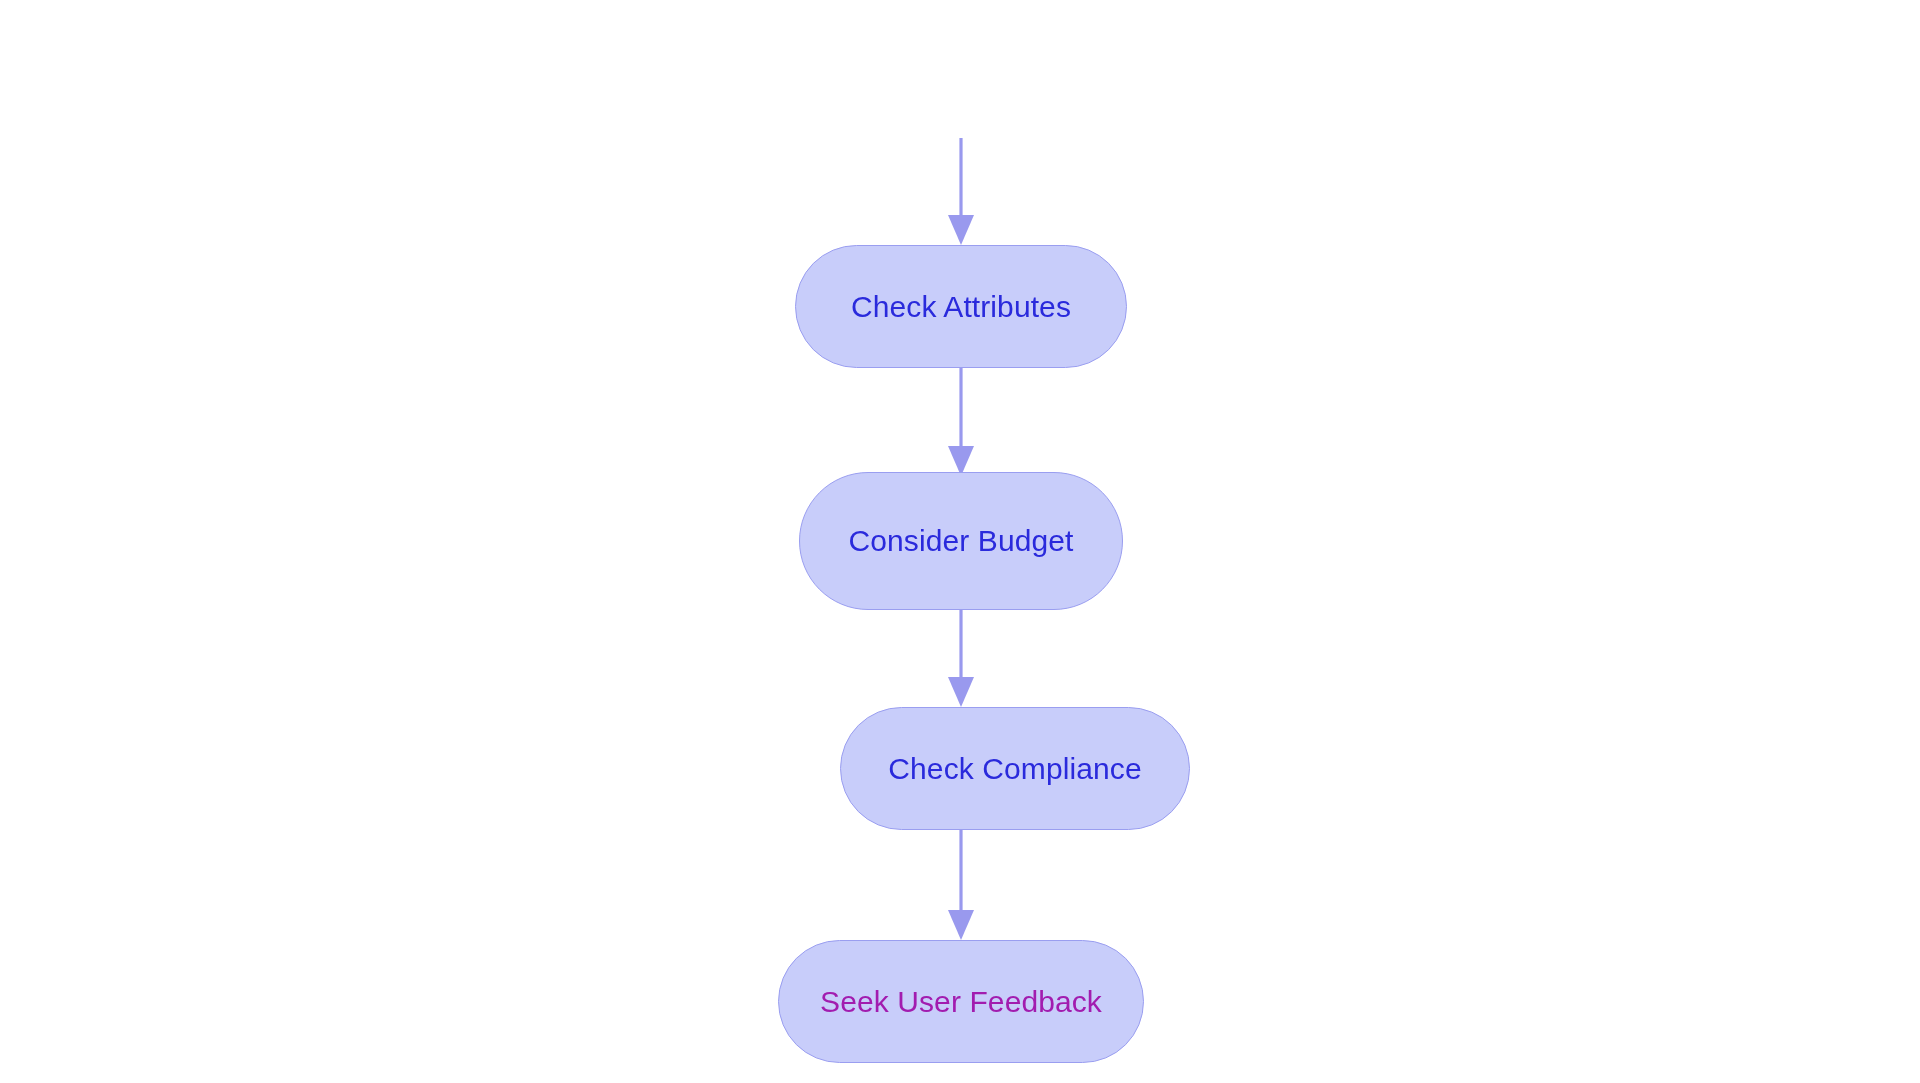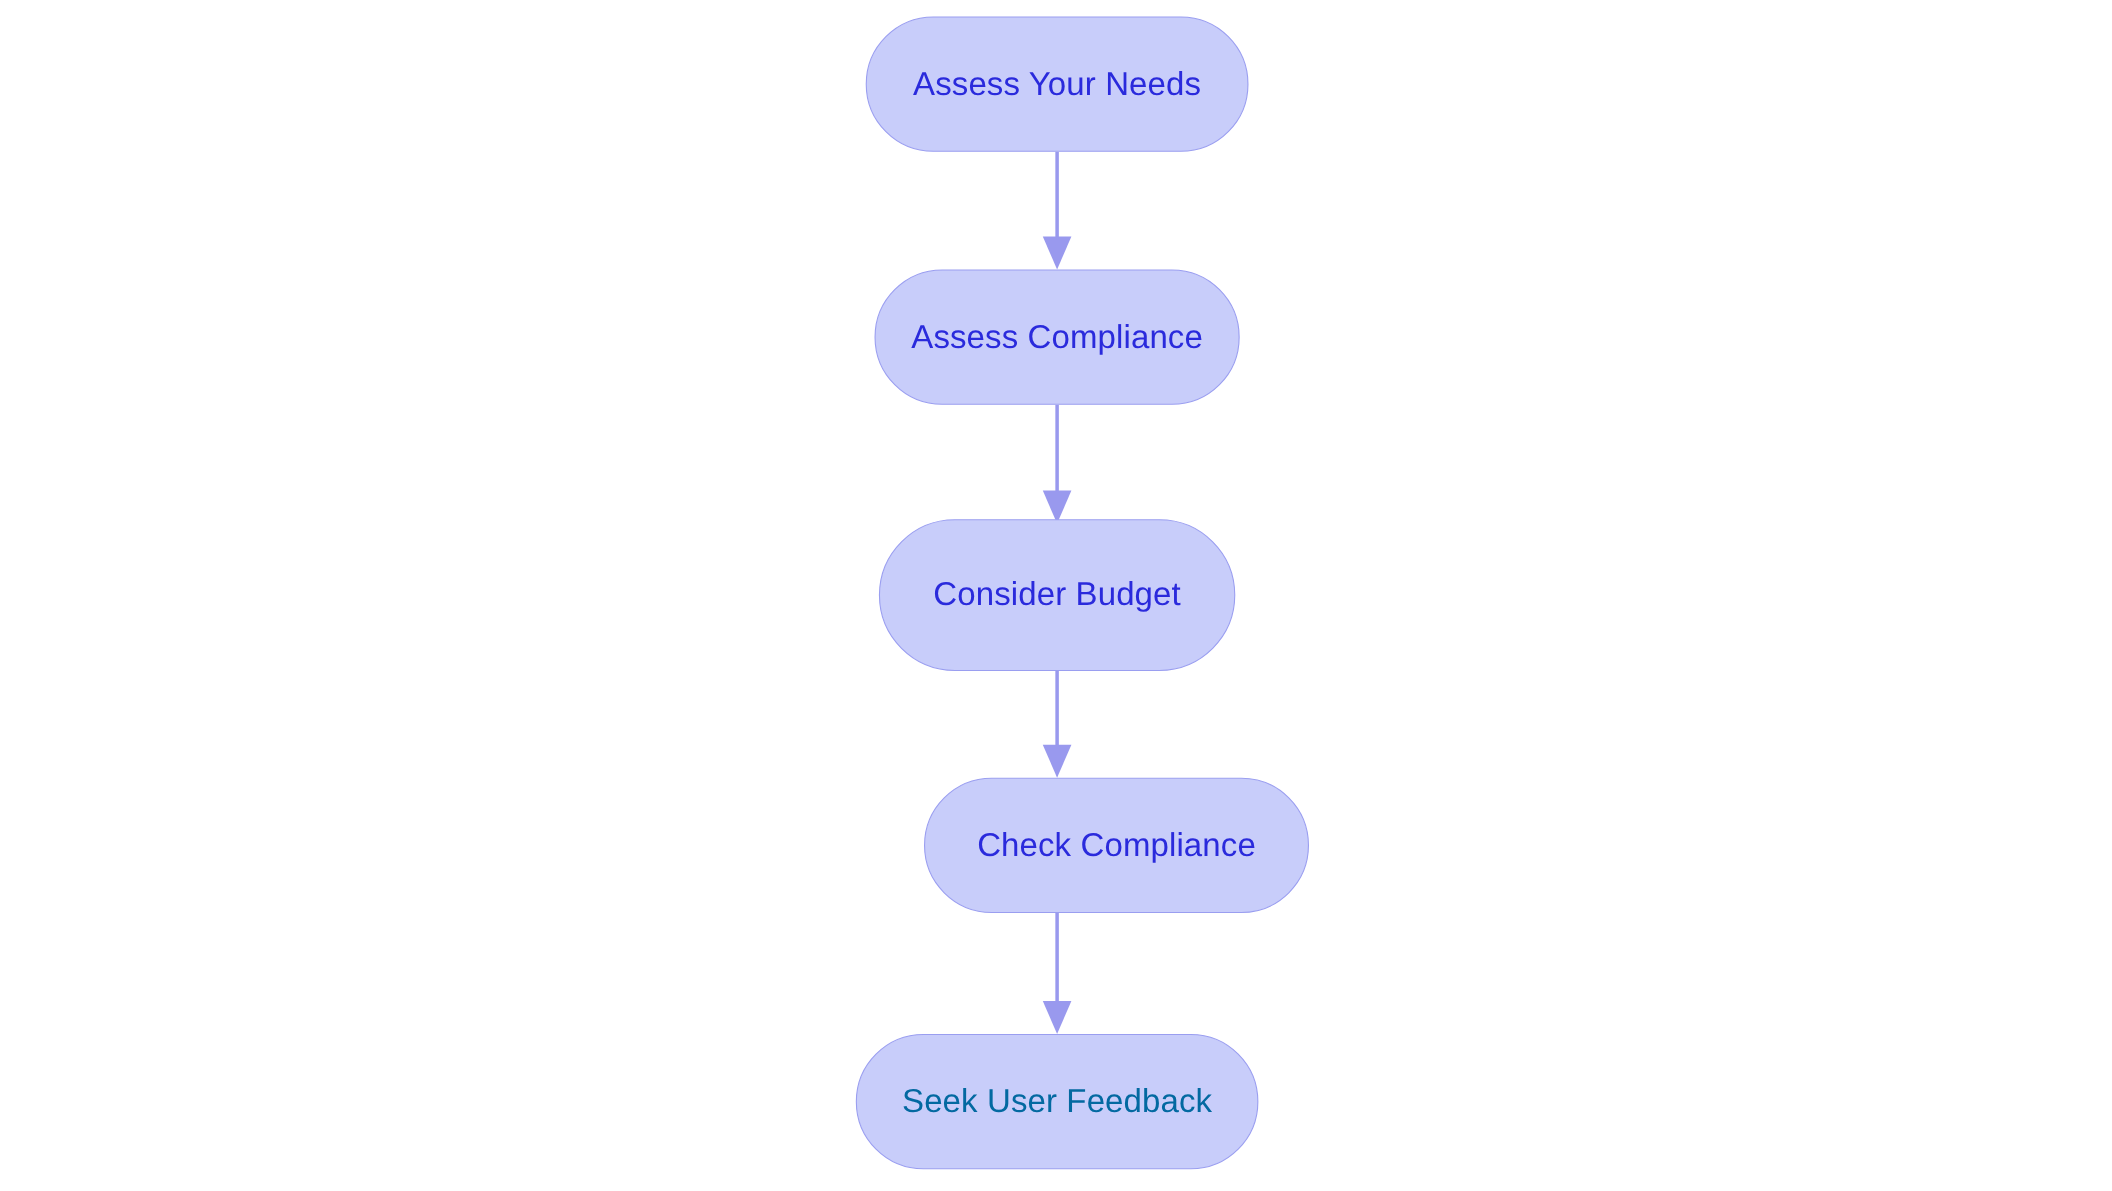--- a/index.html
+++ b/index.html
@@ -77,28 +77,25 @@
         <line x1="20" y1="0" x2="20" y2="80" stroke="#9999ee" stroke-width="3.2"></line>
         <polygon points="7,78 33,78 20,108" fill="#9999ee"></polygon>
       </svg>
     </div>
     <div class="flow-connector" style="left: 961px; top: 830px; width: 40px; height: 110px;">
       <svg width="40" height="110" viewBox="0 0 40 110">
         <line x1="20" y1="0" x2="20" y2="82" stroke="#9999ee" stroke-width="3.2"></line>
         <polygon points="7,80 33,80 20,110" fill="#9999ee"></polygon>
       </svg>
     </div>
-    <div class="flow-node" style="left: 961px; top: 15px; width: 348px; height: 123px; background: rgb(200, 205, 250); border-color: rgb(154, 158, 240);">
-      <span class="flow-node-label" style="color: rgb(42, 42, 220); font-size: 30px;">Assess Your Needs</span>
-    </div>
     <div class="flow-node" style="left: 961px; top: 245px; width: 332px; height: 123px; background: rgb(200, 205, 250); border-color: rgb(154, 158, 240);">
-      <span class="flow-node-label" style="color: rgb(42, 42, 220); font-size: 30px;">Assess Compliance</span>
+      <span class="flow-node-label" style="color: rgb(42, 42, 220); font-size: 30px;">Check Attributes</span>
     </div>
     <div class="flow-node" style="left: 961px; top: 472px; width: 324px; height: 138px; background: rgb(200, 205, 250); border-color: rgb(154, 158, 240);">
       <span class="flow-node-label" style="color: rgb(42, 42, 220); font-size: 30px;">Consider Budget</span>
     </div>
     <div class="flow-node" style="left: 1015px; top: 707px; width: 350px; height: 123px; background: rgb(200, 205, 250); border-color: rgb(154, 158, 240);">
       <span class="flow-node-label" style="color: rgb(42, 42, 220); font-size: 30px;">Check Compliance</span>
     </div>
     <div class="flow-node" style="left: 961px; top: 940px; width: 366px; height: 123px; background: rgb(200, 205, 250); border-color: rgb(154, 158, 240);">
-      <span class="flow-node-label" style="color: #0369a1; font-size: 30px;">Seek User Feedback</span>
+      <span class="flow-node-label" style="color: #a21caf; font-size: 30px;">Seek User Feedback</span>
     </div>
   </div>
 
 </body></html>

